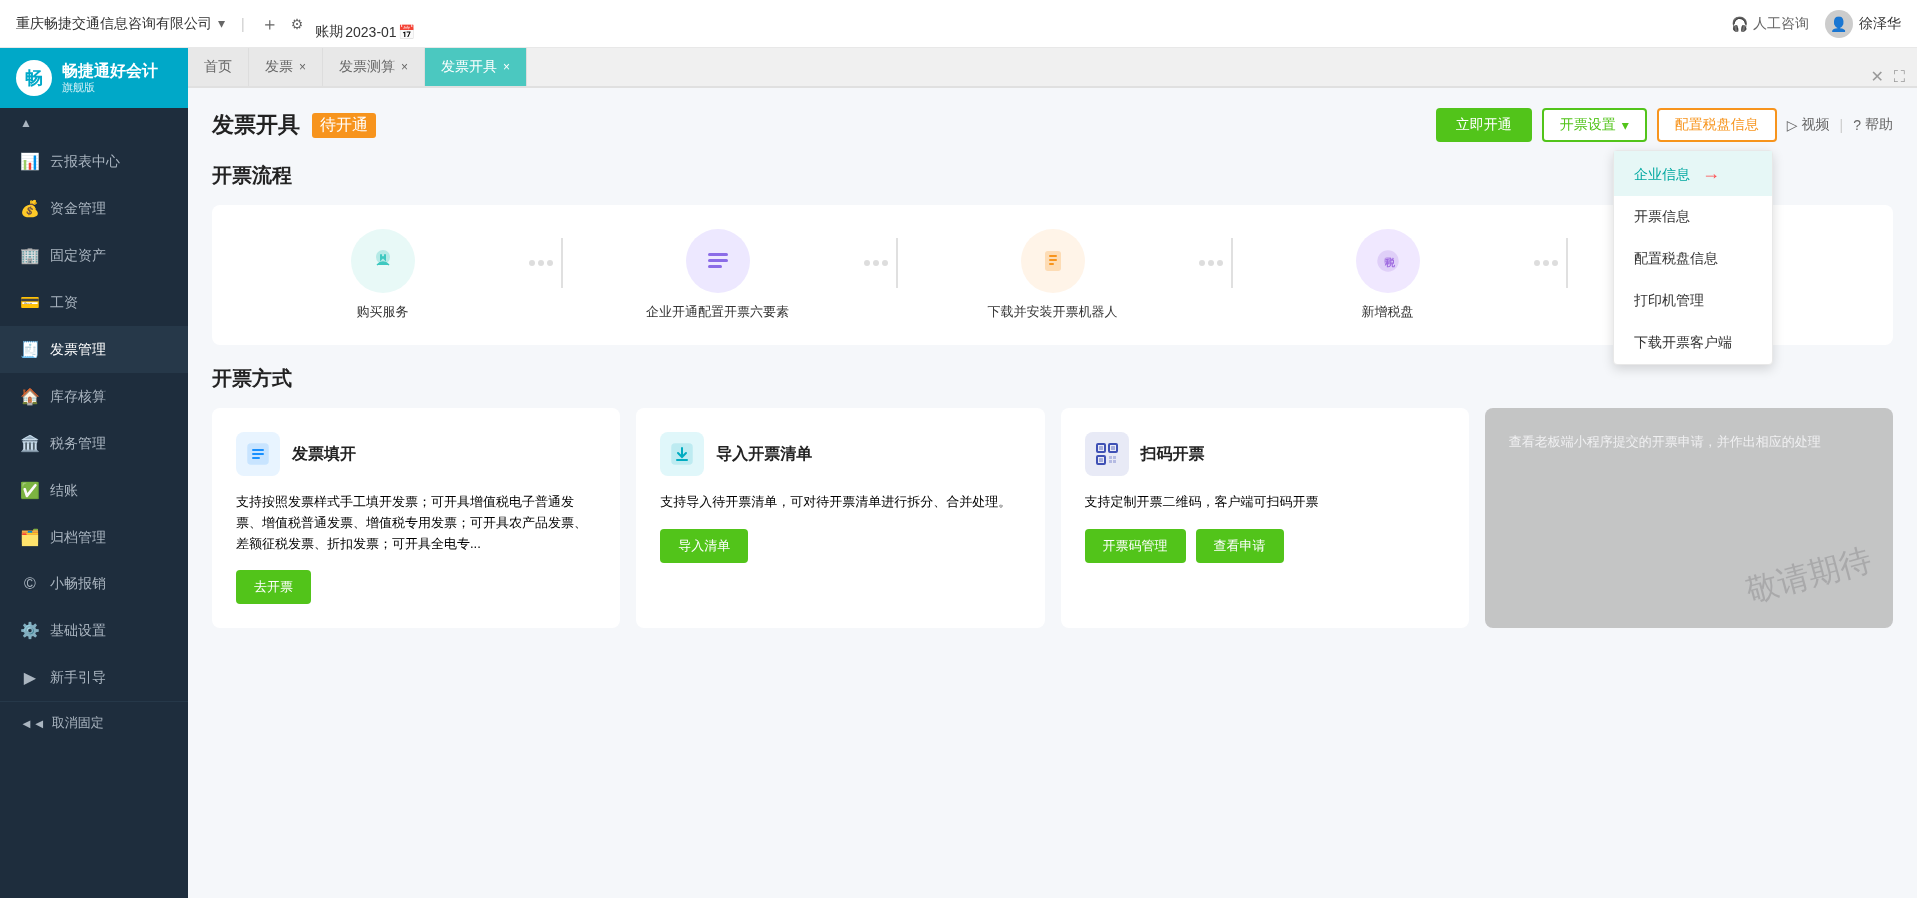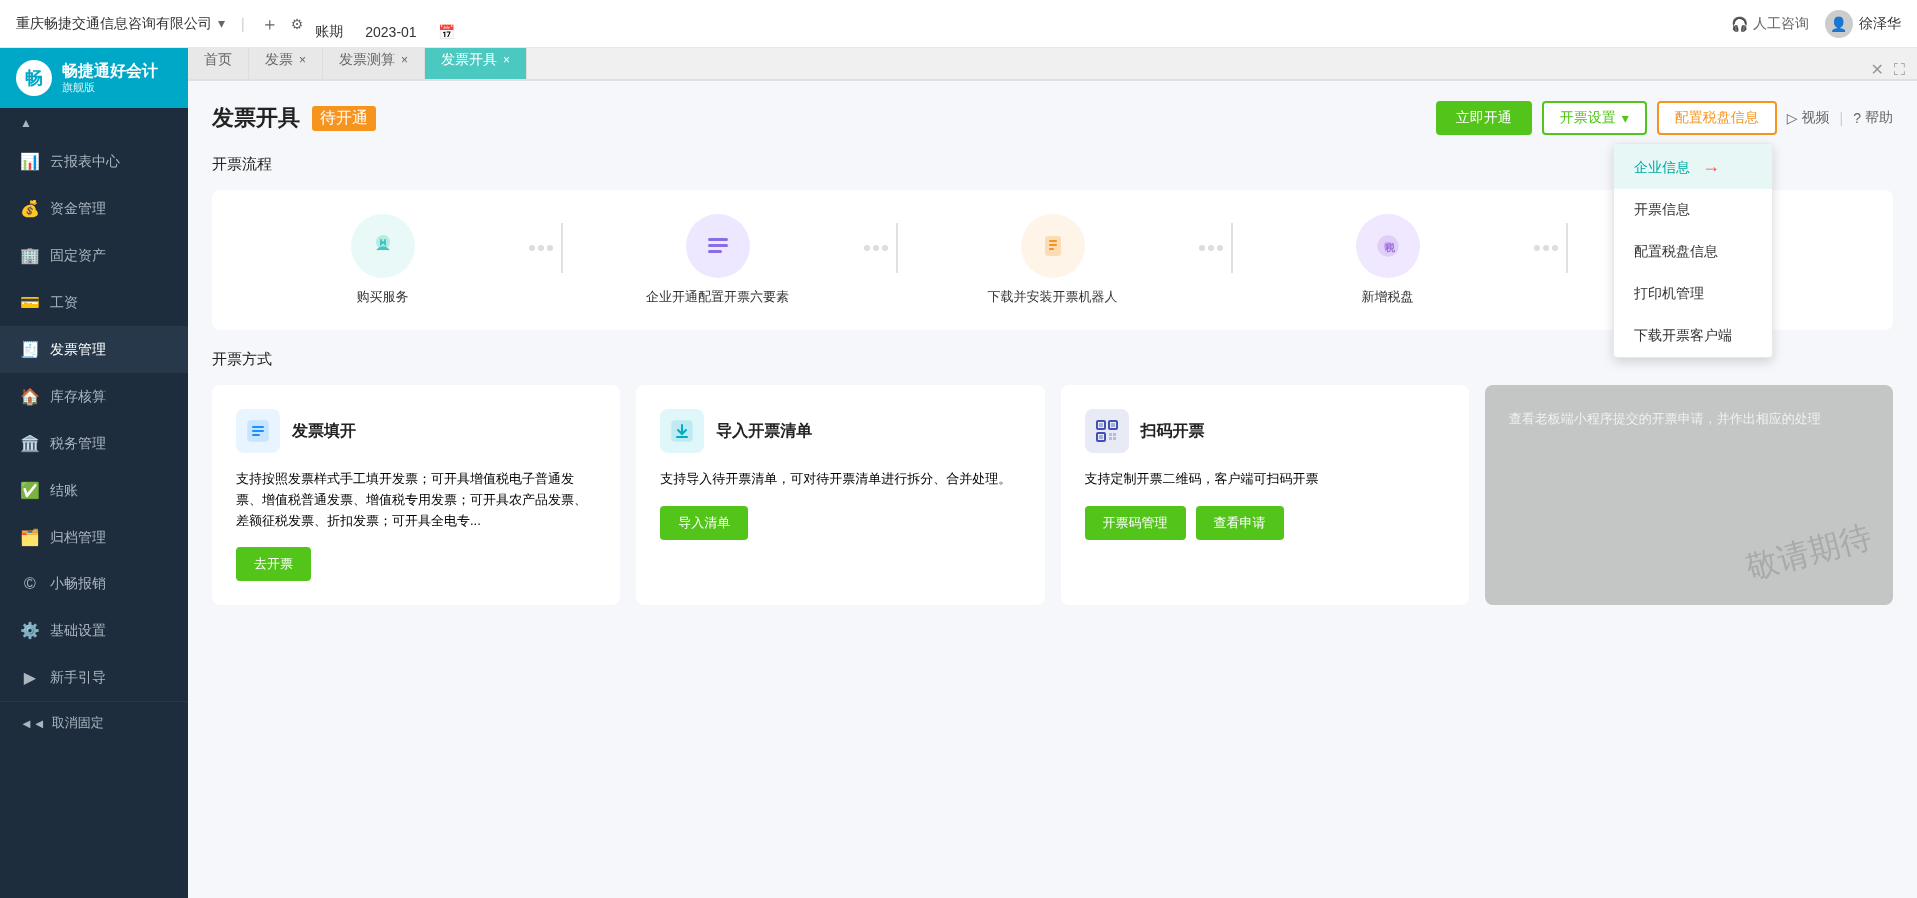--- a/index.html
+++ b/index.html
@@ -22,21 +22,21 @@
       display: flex;
       align-items: center;
       gap: 6px;
       cursor: pointer;
       font-family: Liberation Serif, serif;
     }
     .chevron-down { color: #666; }
     .top-bar-sep { color: #ccc; margin: 0 4px; }
     .add-btn { color: #666; font-size: 18px; cursor: pointer; }
     .gear-btn { color: #666; cursor: pointer; }
-    .period { color: #333; font-size: 14px; display: flex; align-items: center; gap: 22px; margin-top: 17px; }
+    .period { color: #333; font-size: 14px; display: flex; align-items: center; gap: 2px; margin-top: 17px; }
     .period-val { color: #333; font-weight: 500; }
     .calendar-icon { color: #666; cursor: pointer; }
     .top-bar-right { margin-left: auto; display: flex; align-items: center; gap: 16px; }
     .consult { color: #666; display: flex; align-items: center; gap: 4px; cursor: pointer; }
     .user-info { display: flex; align-items: center; gap: 6px; color: #333; cursor: pointer; }
     .user-avatar { width: 28px; height: 28px; border-radius: 50%; background: #ccc; display: flex; align-items: center; justify-content: center; }
 
     
     .main-layout {
       display: flex;
@@ -113,21 +113,21 @@
     }
 
     
     .tab-bar {
       background: #f0f0f0;
       display: flex;
       align-items: flex-end;
       padding: 0 0 0 0;
       border-bottom: 2px solid #e0e0e0;
       flex-shrink: 0;
-      height: 33px;
+      height: 40px;
     }
     .tab {
       display: flex;
       align-items: center;
       gap: 6px;
       padding: 0 16px;
       height: 38px;
       cursor: pointer;
       font-size: 14px;
       color: #666;
@@ -246,22 +246,22 @@
     .dropdown-item.highlighted { background: #e6f7f6; color: #00a8a0; }
     .red-arrow {
       display: inline-block;
       color: #ff4d4f;
       font-size: 18px;
       margin-left: 8px;
     }
 
     
     .section-title {
-      font-size: 15px;
-      font-weight: normal;
+      font-size: 20px;
+      font-weight: bold;
       color: #222;
       margin-bottom: 16px;
       margin-top: 8px;
     }
 
     
     .flow-container {
       background: #fff;
       border-radius: 8px;
       padding: 24px;

